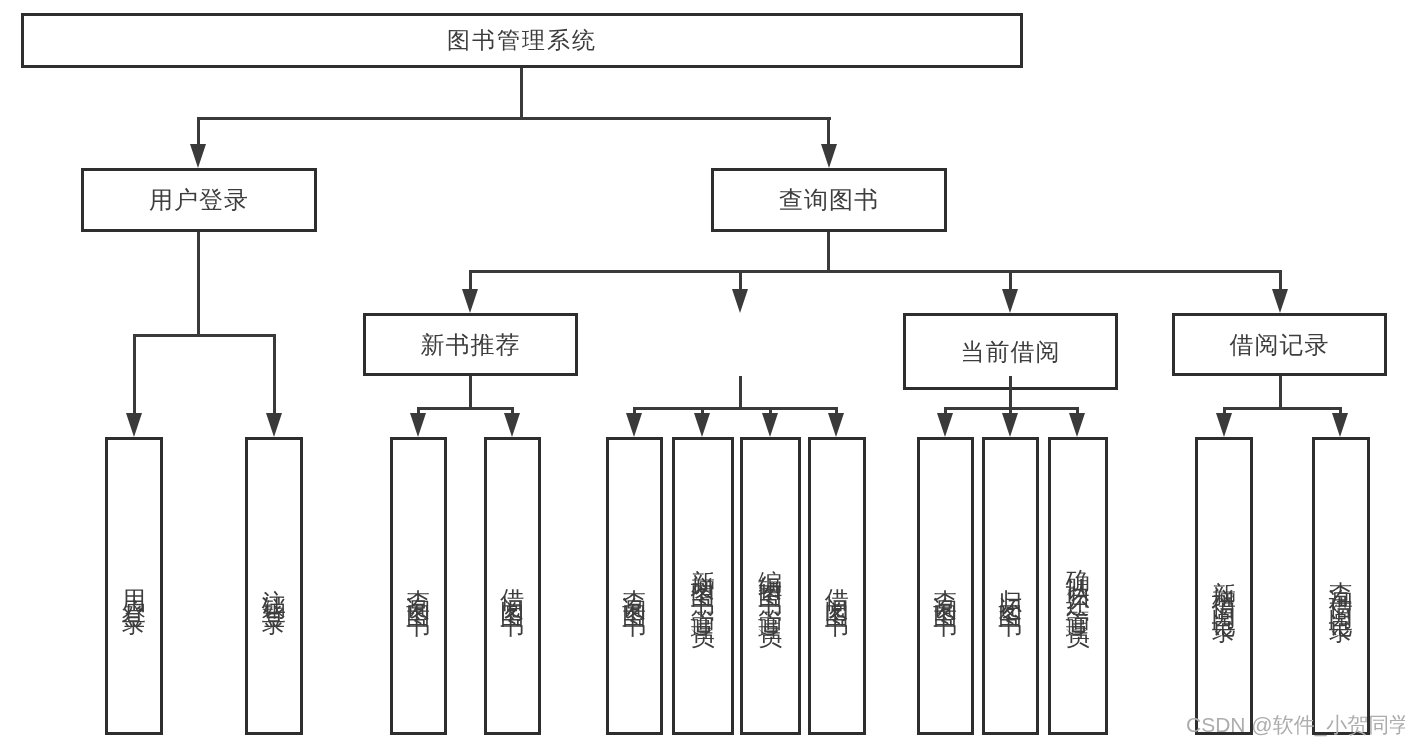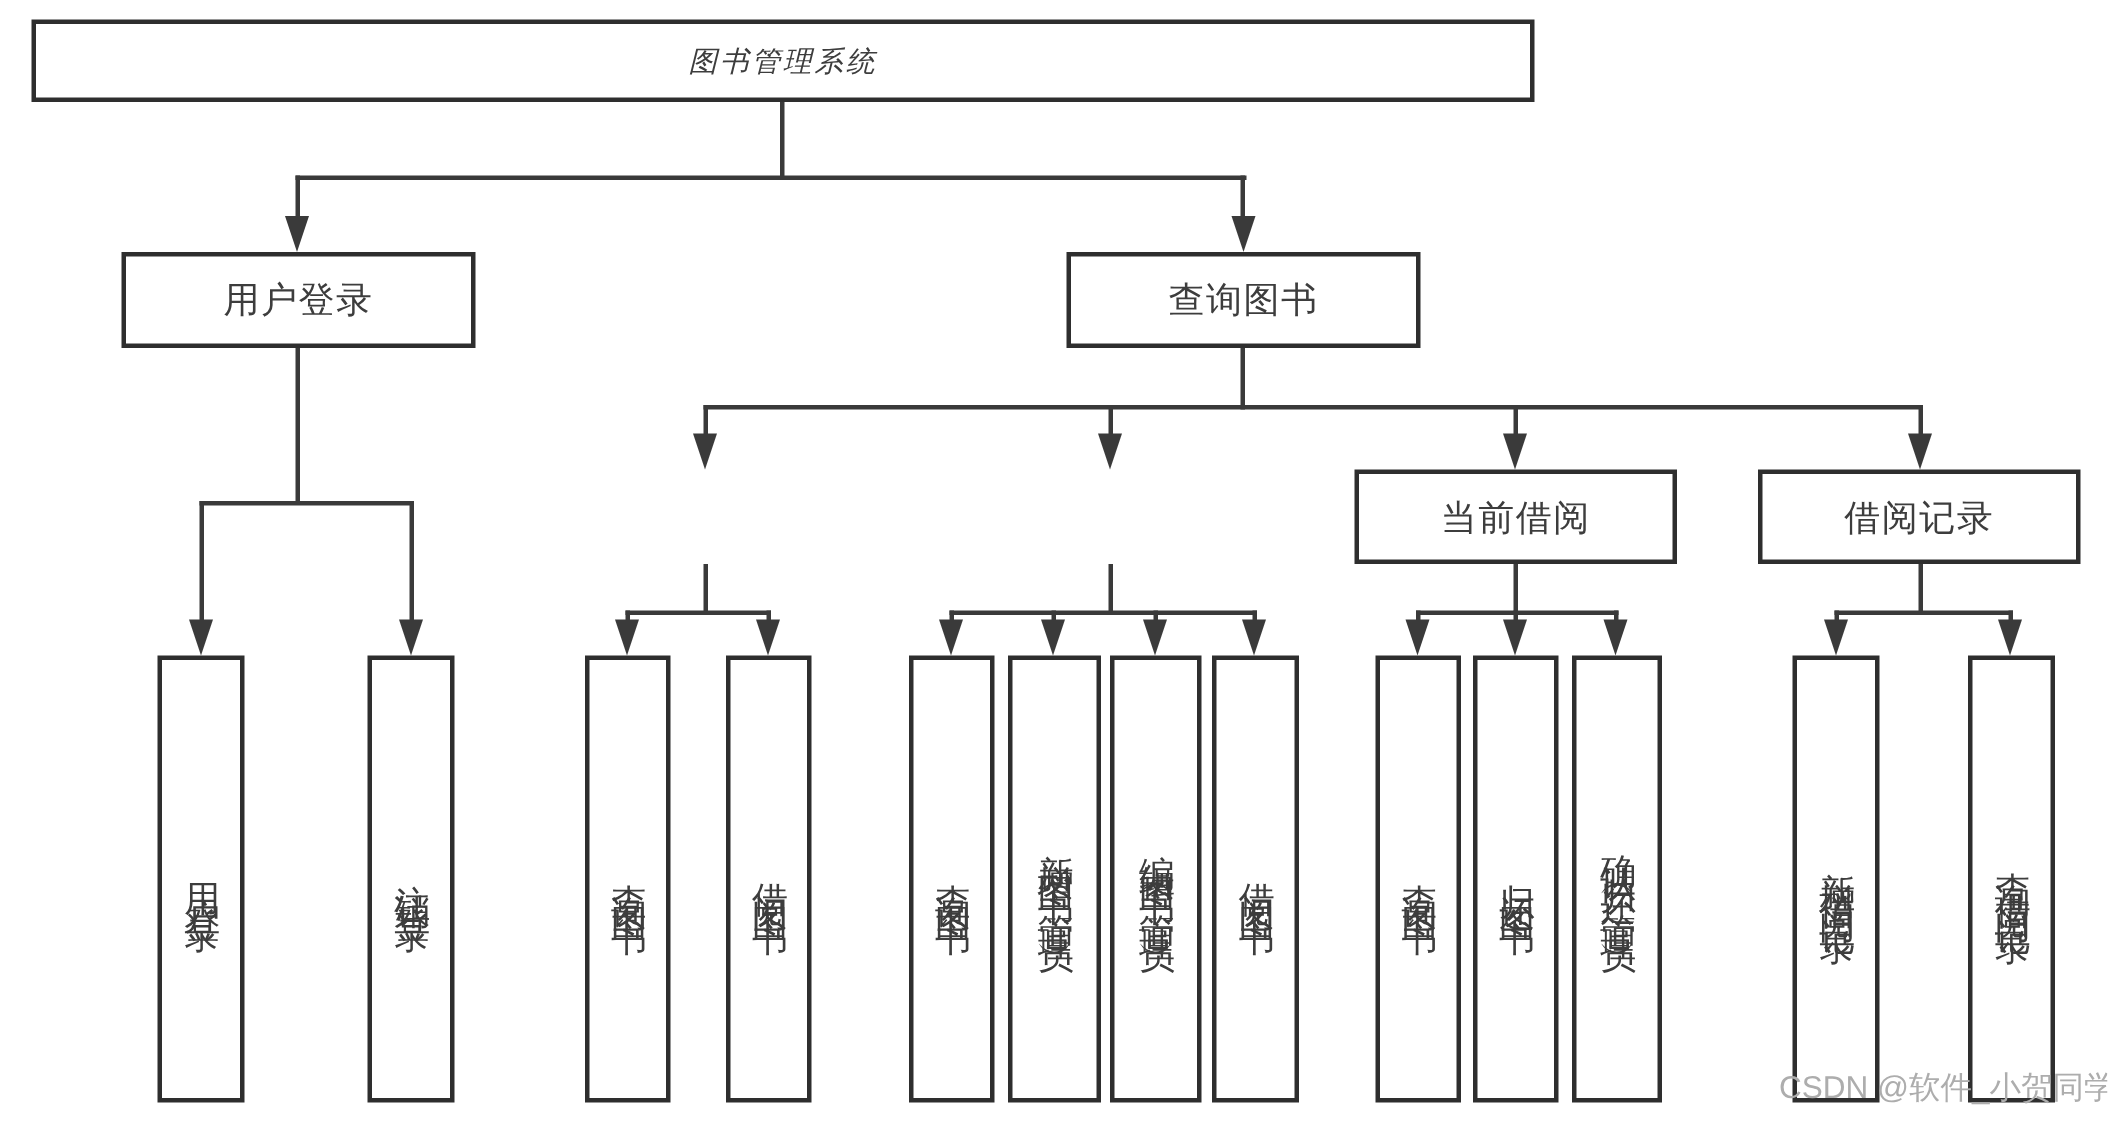--- a/index.html
+++ b/index.html
@@ -4,21 +4,21 @@
 <style>
   * { margin:0; padding:0; box-sizing:border-box; }
   html,body { background:#ffffff; }
   body { font-family:"Liberation Sans", sans-serif; }
   .canvas { position:relative; width:1405px; height:747px; background:#ffffff; overflow:hidden; }
 
   .box { position:absolute; background:#ffffff; border:3px solid #2e2e2e;
          display:flex; align-items:center; justify-content:center;
          color:#3d3d3d; }
   .hbox { font-size:24px; letter-spacing:1px; }
-  .rootbox { font-size:19px; letter-spacing:2px;font-style:italic; }
+  .rootbox { font-size:23px; letter-spacing:2px; }
   .vbox .vtext { writing-mode:vertical-rl; text-orientation:mixed;
                  font-size:24px; letter-spacing:8px; line-height:1.15; }
 
   .vline { position:absolute; width:3px; background:#3a3a3a; }
   .hline { position:absolute; height:3px; background:#3a3a3a; }
   .arrow { position:absolute; width:0; height:0;
            border-left:8px solid transparent; border-right:8px solid transparent;
            border-top:24px solid #3a3a3a; }
 
   .watermark { position:absolute; left:1186px; top:711px; font-size:21px;
@@ -34,23 +34,26 @@
   </div>
 
   <div class="box hbox" style="left:81px; top:168px; width:236px; height:64px;">
     <span>用户登录</span>
   </div>
 
   <div class="box hbox" style="left:711px; top:168px; width:236px; height:64px;">
     <span>查询图书</span>
   </div>
 
+  <div class="box hbox" style="left:363px; top:313px; width:215px; height:63px;">
+    <span>新书推荐</span>
+  </div>
 
 
-  <div class="box hbox" style="left:903px; top:313px; width:215px; height:63px;">
+  <div class="box hbox" style="left:903px; top:313px; width:215px; height:77px;">
     <span>当前借阅</span>
   </div>
 
   <div class="box hbox" style="left:1172px; top:313px; width:215px; height:63px;">
     <span>借阅记录</span>
   </div>
 
   <div class="box vbox" style="left:105px; top:437px; width:58px; height:298px;">
     <span class="vtext">用户登录</span>
   </div>

